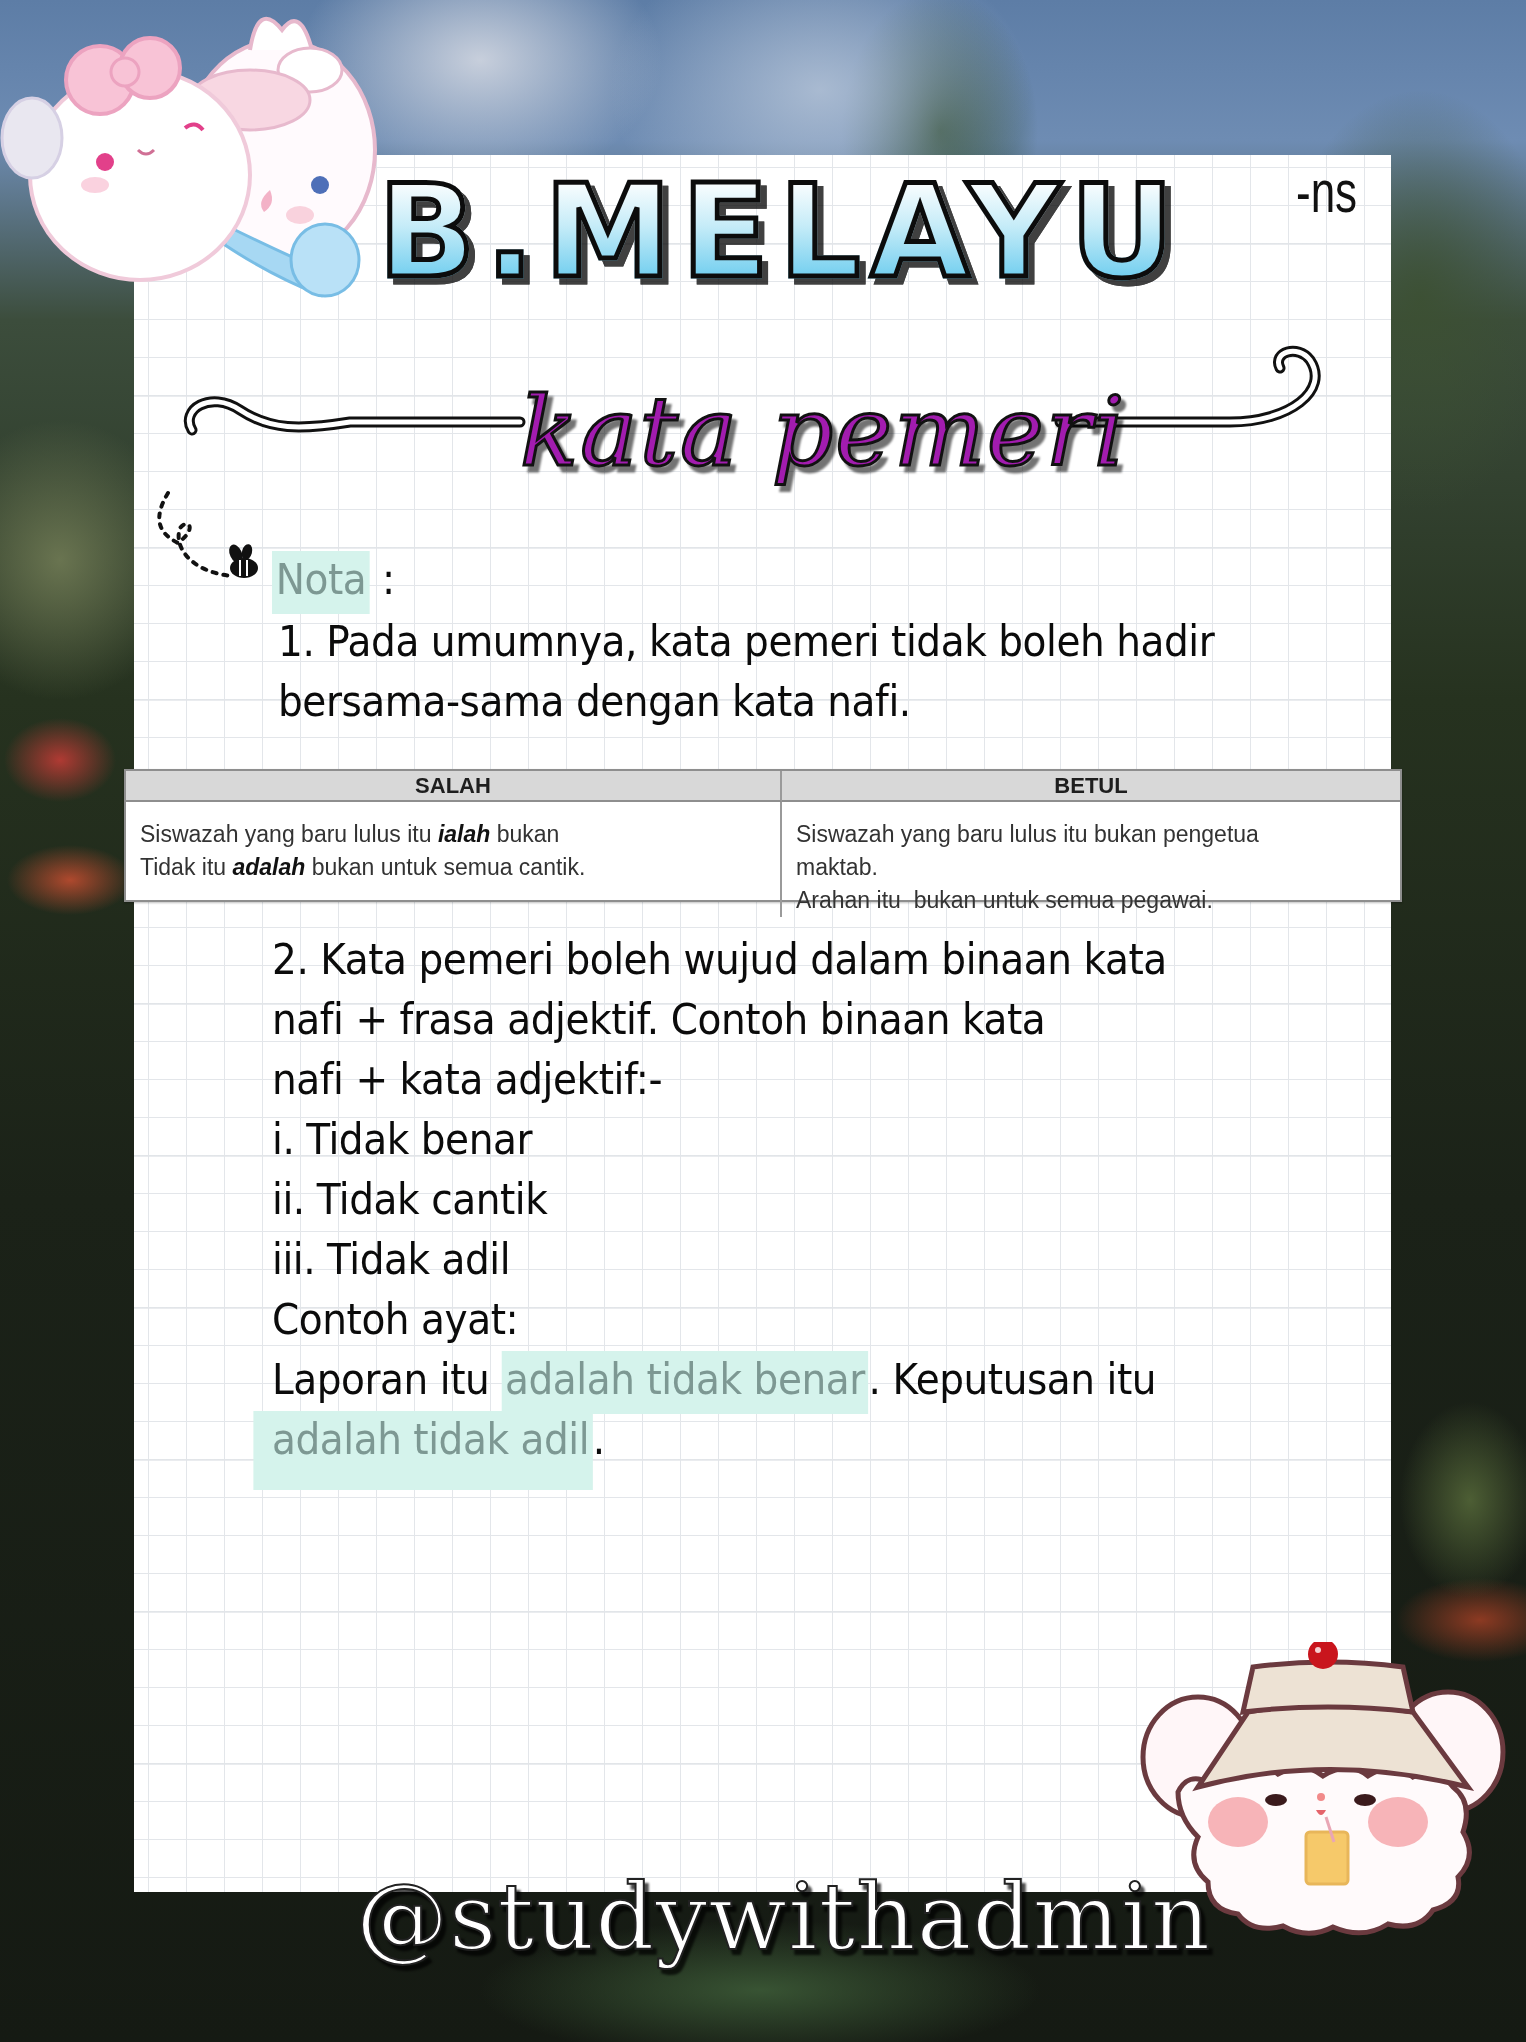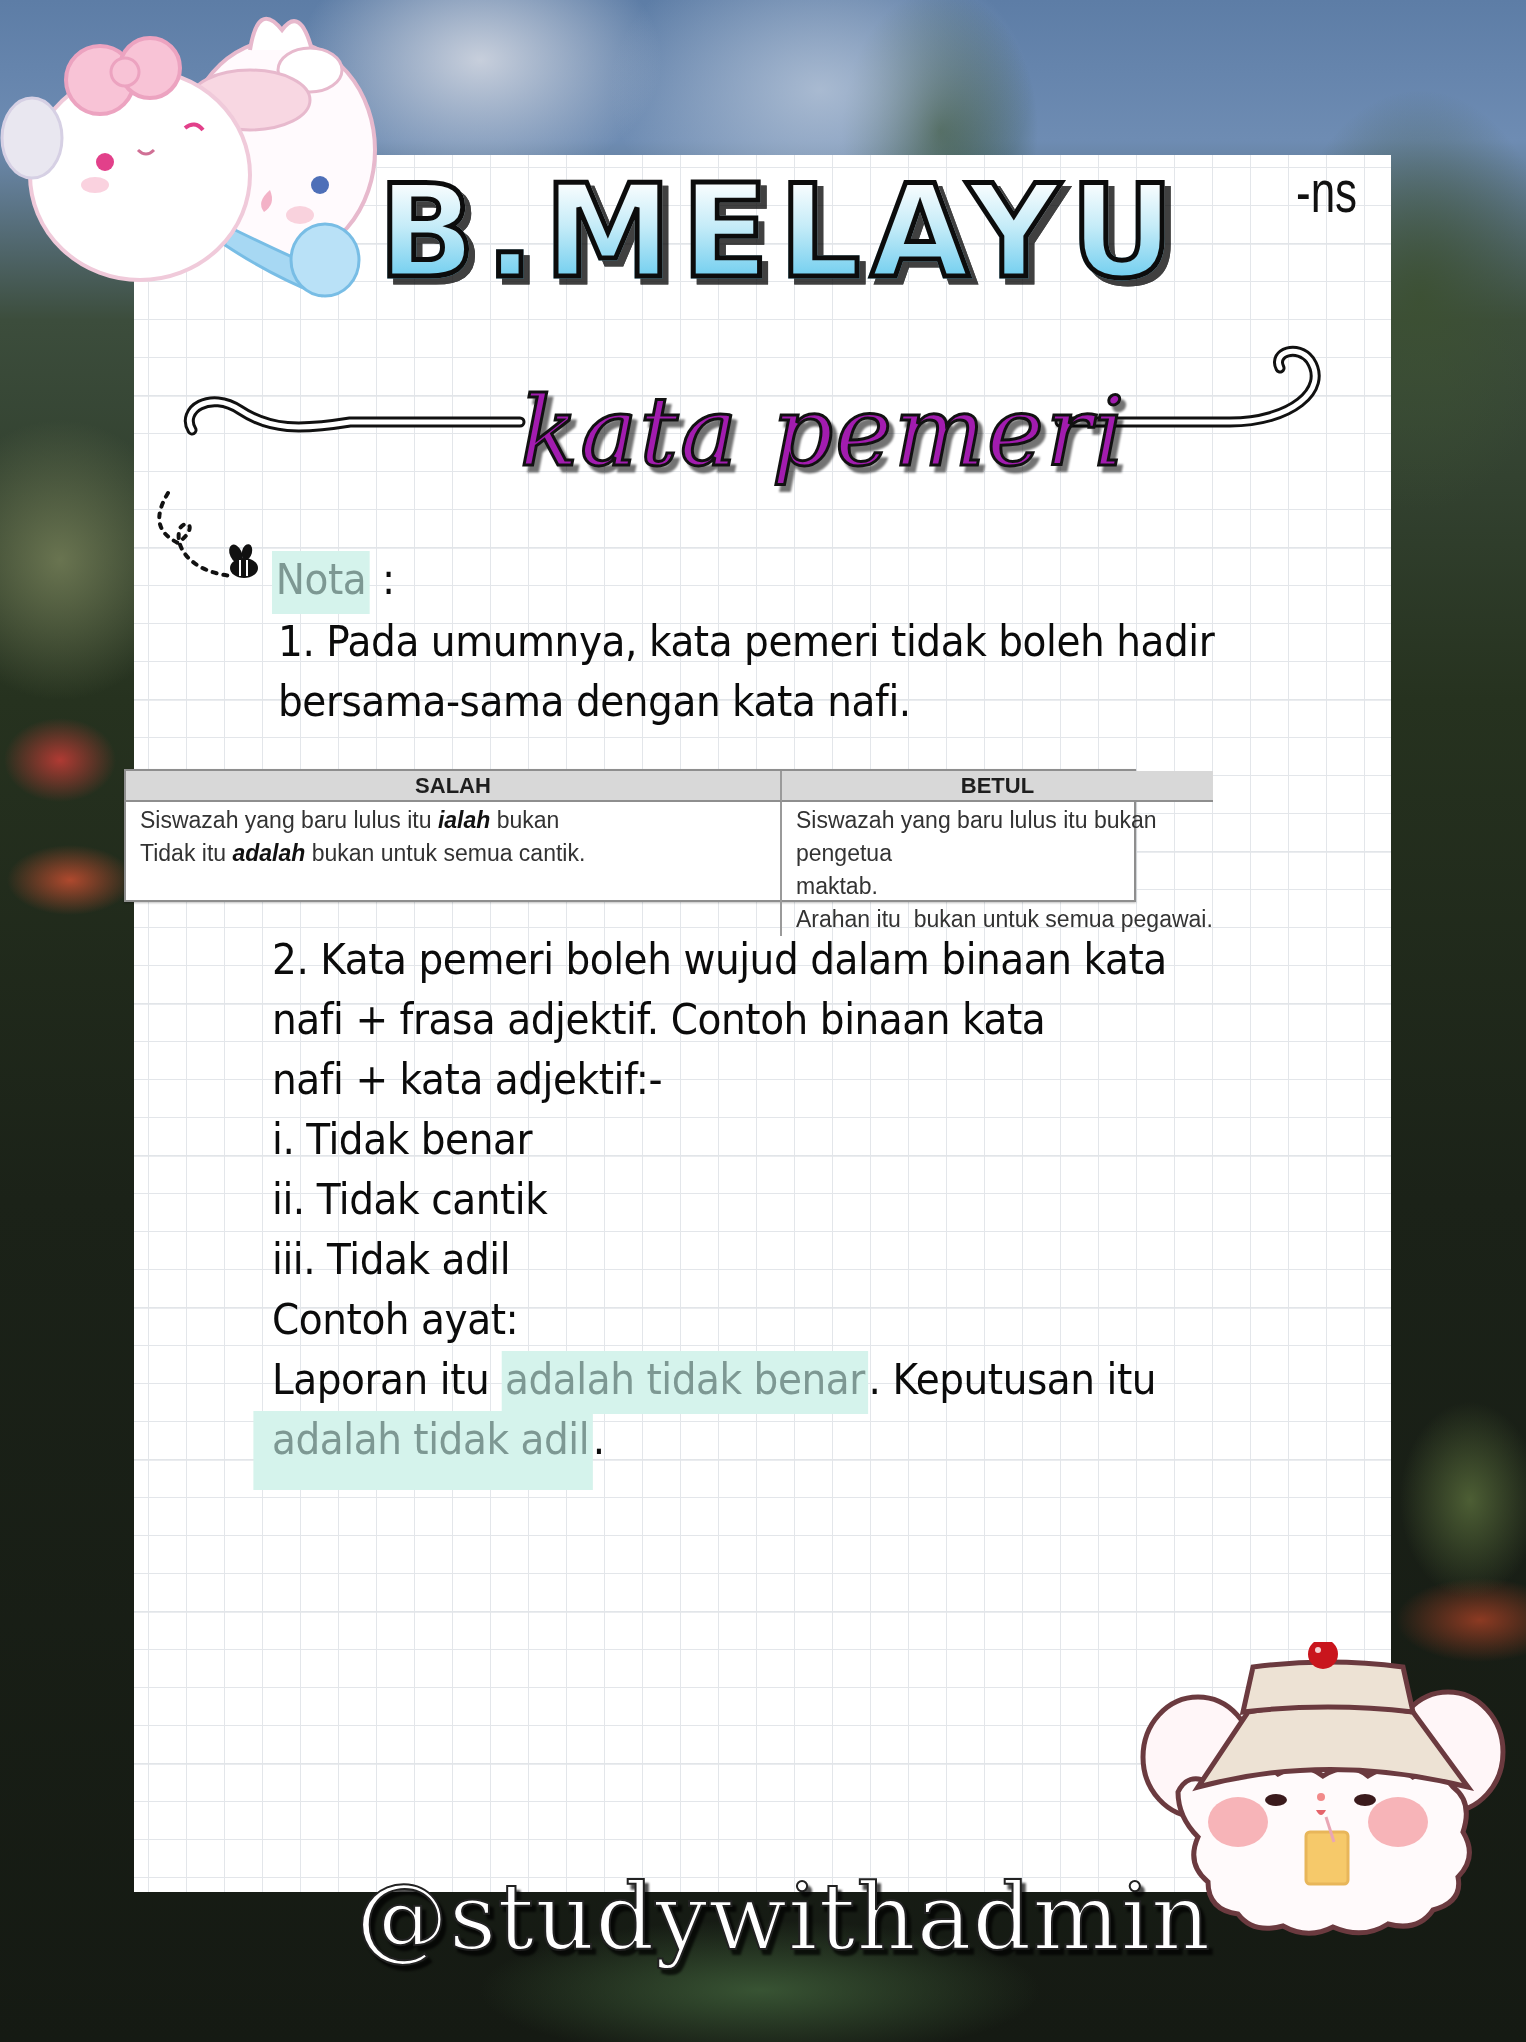--- a/index.html
+++ b/index.html
@@ -80,36 +80,36 @@
   .hl {
     background: #d5f3ec; color: #7d9893;
     padding: 4px 4px 10px 4px;
   }
 
   .nota-row { left: 272px; top: 550px; }
   .p1 { left: 278px; top: 612px; }
 
   
   .table {
-    left: 124px; top: 769px; width: 1012px; height: 133px;
+    left: 124px; top: 769px; width: 1278px; height: 133px;
     background: #fff; border: 2px solid #8e8e8e;
     display: grid; grid-template-columns: 656px 1fr;
     grid-template-rows: 31px 1fr;
     box-shadow: 0 1px 2px rgba(0,0,0,0.25);
     z-index: 2;
   }
   .th {
     background: #d8d8d8; border-bottom: 2px solid #8e8e8e;
     font-family: "Liberation Sans", sans-serif; font-weight: bold;
     font-size: 22px; color: #1e1e1e; text-align: center; line-height: 29px;
   }
   .th.left, .td.left { border-right: 2px solid #9a9a9a; }
   .td {
     font-family: "Liberation Sans", sans-serif; font-size: 23px;
-    color: #333; line-height: 33px; padding: 2px 0 0 14px;
+    color: #333; line-height: 33px; padding: 16px 0 0 14px;
   }
   .td b { font-style: italic; color: #111; }
 
   .p2 { left: 272px; top: 930px; }
 
   
   .bee { left: 148px; top: 488px; z-index: 2; }
   .char-left { left: 0px; top: 10px; z-index: 4; }
   .char-right { left: 1128px; top: 1642px; z-index: 4; }
   .handle {

